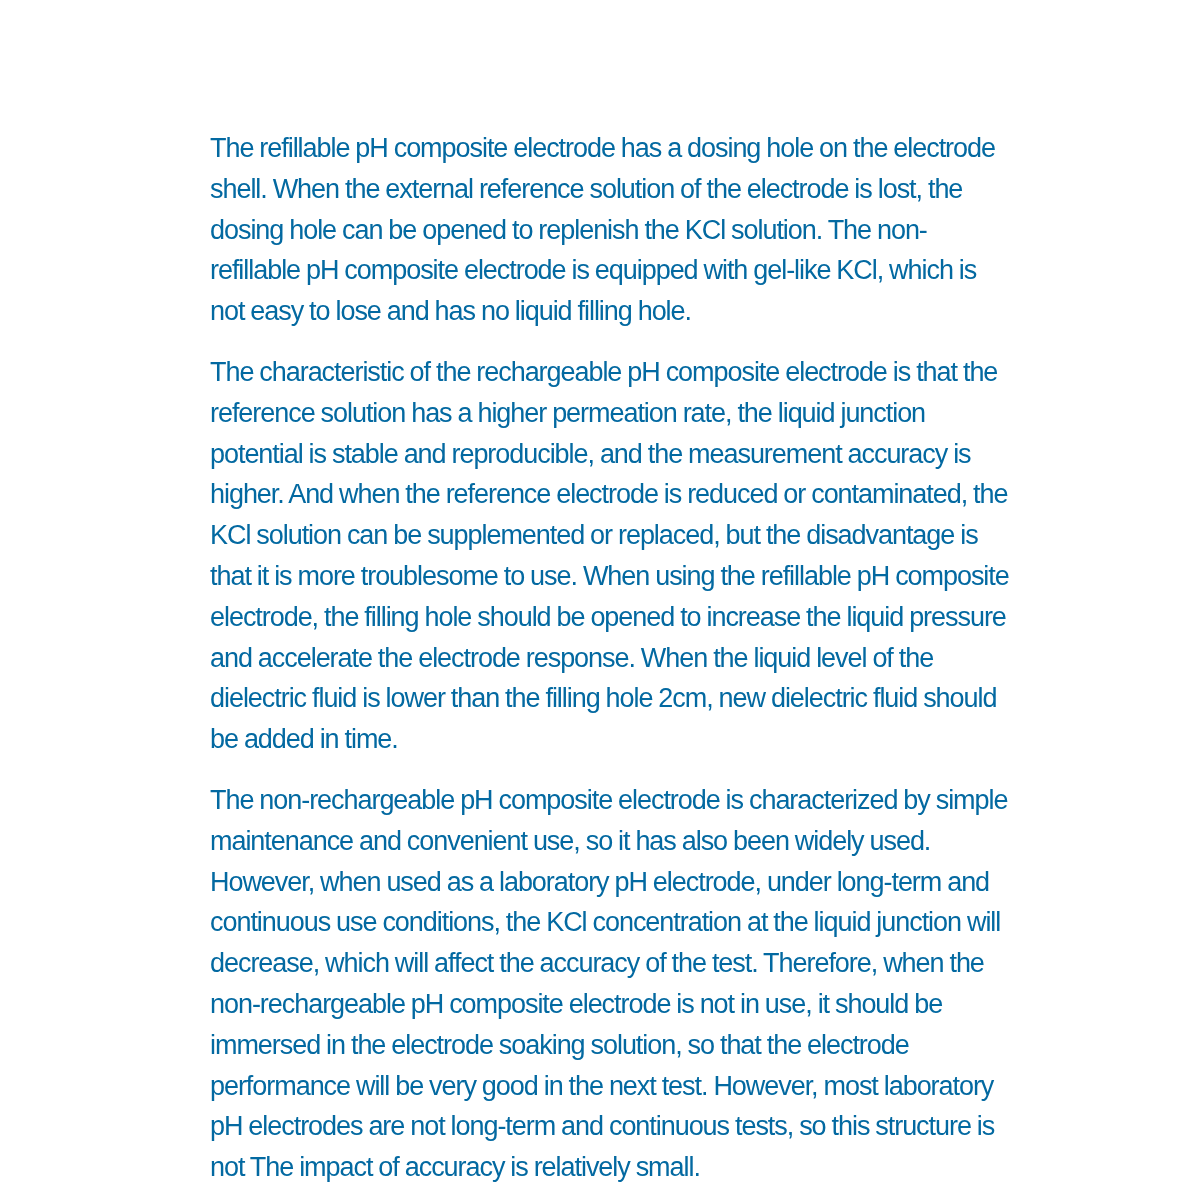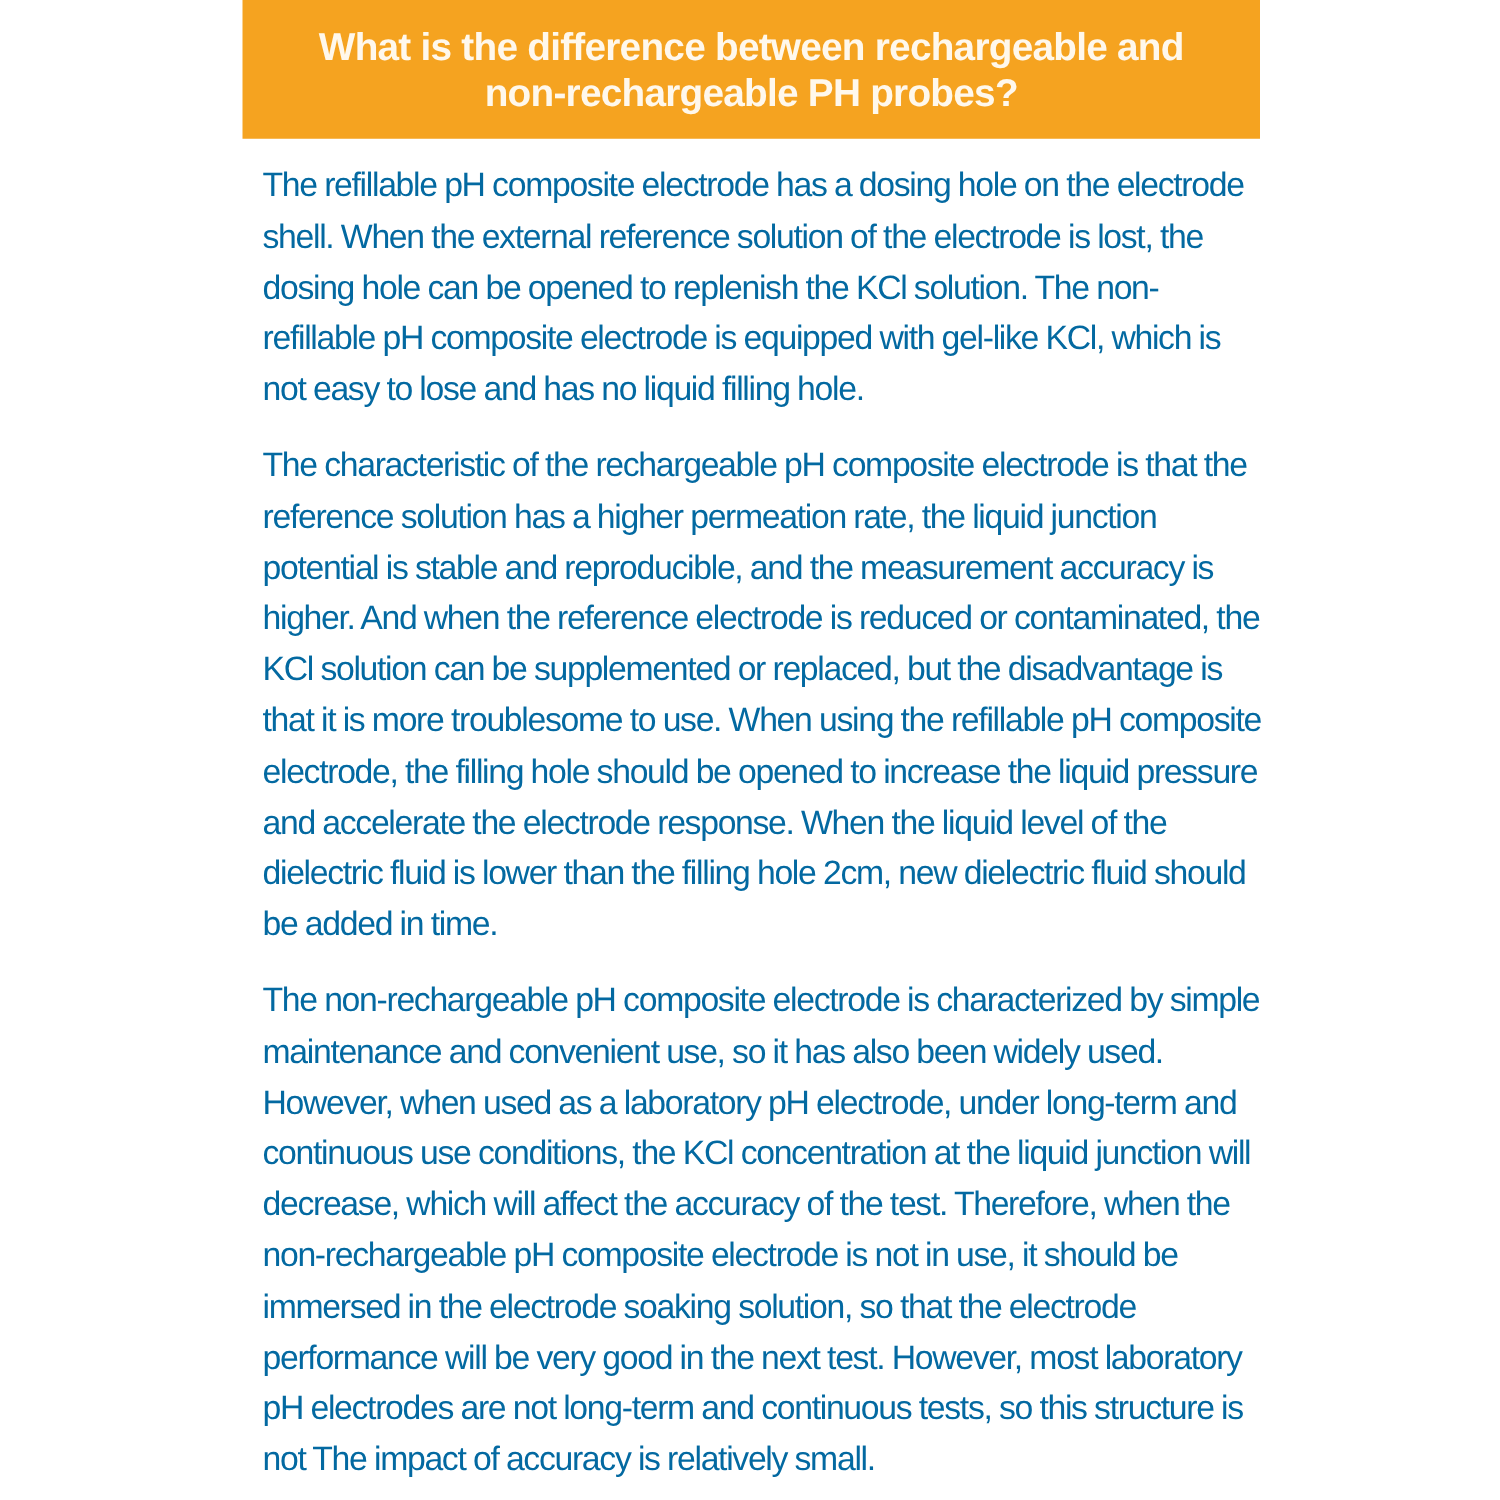--- a/index.html
+++ b/index.html
@@ -25,21 +25,18 @@
       font-family: "Liberation Sans", sans-serif;
       font-size: 27px; line-height: 40.8px;
       color: #0369a1; letter-spacing: -1.05px; word-spacing: -0.5px;
     }
     .content p { margin: 0 0 20px 0; }
   </style>
 </head>
 <body>
 
 <div class="page">
-  <div class="banner" style="background: rgb(245, 163, 32);">
-    <h1>What is the difference between rechargeable and non-rechargeable PH probes?</h1>
-  </div>
   <div class="content">
     <p>The refillable pH composite electrode has a dosing hole on the electrode shell. When the external reference solution of the electrode is lost, the dosing hole can be opened to replenish the KCl solution. The non-refillable pH composite electrode is equipped with gel-like KCl, which is not easy to lose and has no liquid filling hole.</p>
     <p>The characteristic of the rechargeable pH composite electrode is that the reference solution has a higher permeation rate, the liquid junction potential is stable and reproducible, and the measurement accuracy is higher. And when the reference electrode is reduced or contaminated, the KCl solution can be supplemented or replaced, but the disadvantage is that it is more troublesome to use. When using the refillable pH composite electrode, the filling hole should be opened to increase the liquid pressure and accelerate the electrode response. When the liquid level of the dielectric fluid is lower than the filling hole 2cm, new dielectric fluid should be added in time.</p>
     <p>The non-rechargeable pH composite electrode is characterized by simple maintenance and convenient use, so it has also been widely used. However, when used as a laboratory pH electrode, under long-term and continuous use conditions, the KCl concentration at the liquid junction will decrease, which will affect the accuracy of the test. Therefore, when the non-rechargeable pH composite electrode is not in use, it should be immersed in the electrode soaking solution, so that the electrode performance will be very good in the next test. However, most laboratory pH electrodes are not long-term and continuous tests, so this structure is not The impact of accuracy is relatively small.</p>
   </div>
 </div>
 
 </body></html>

